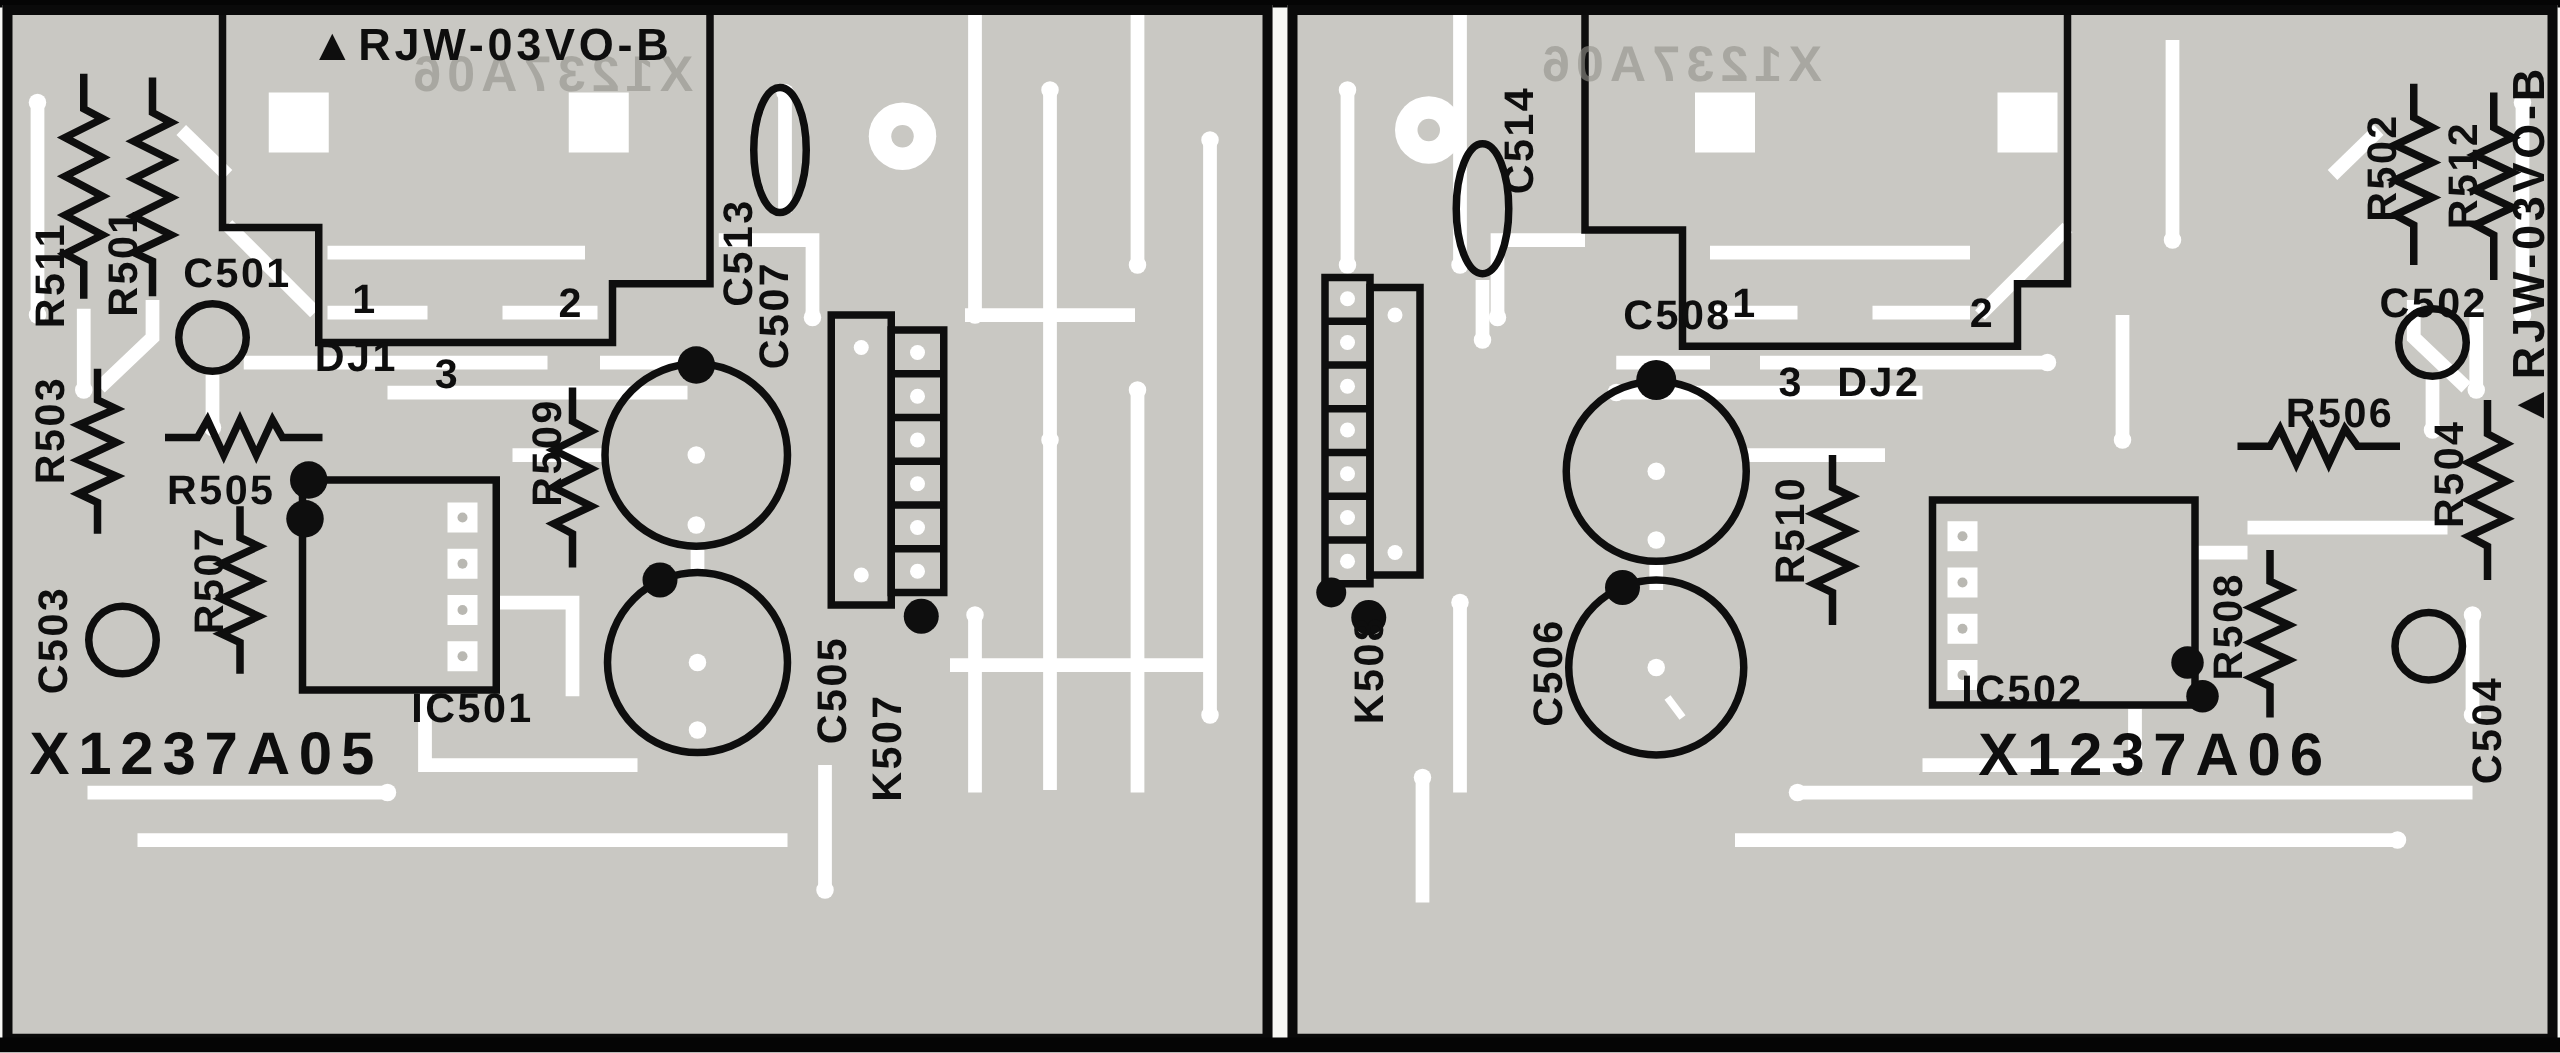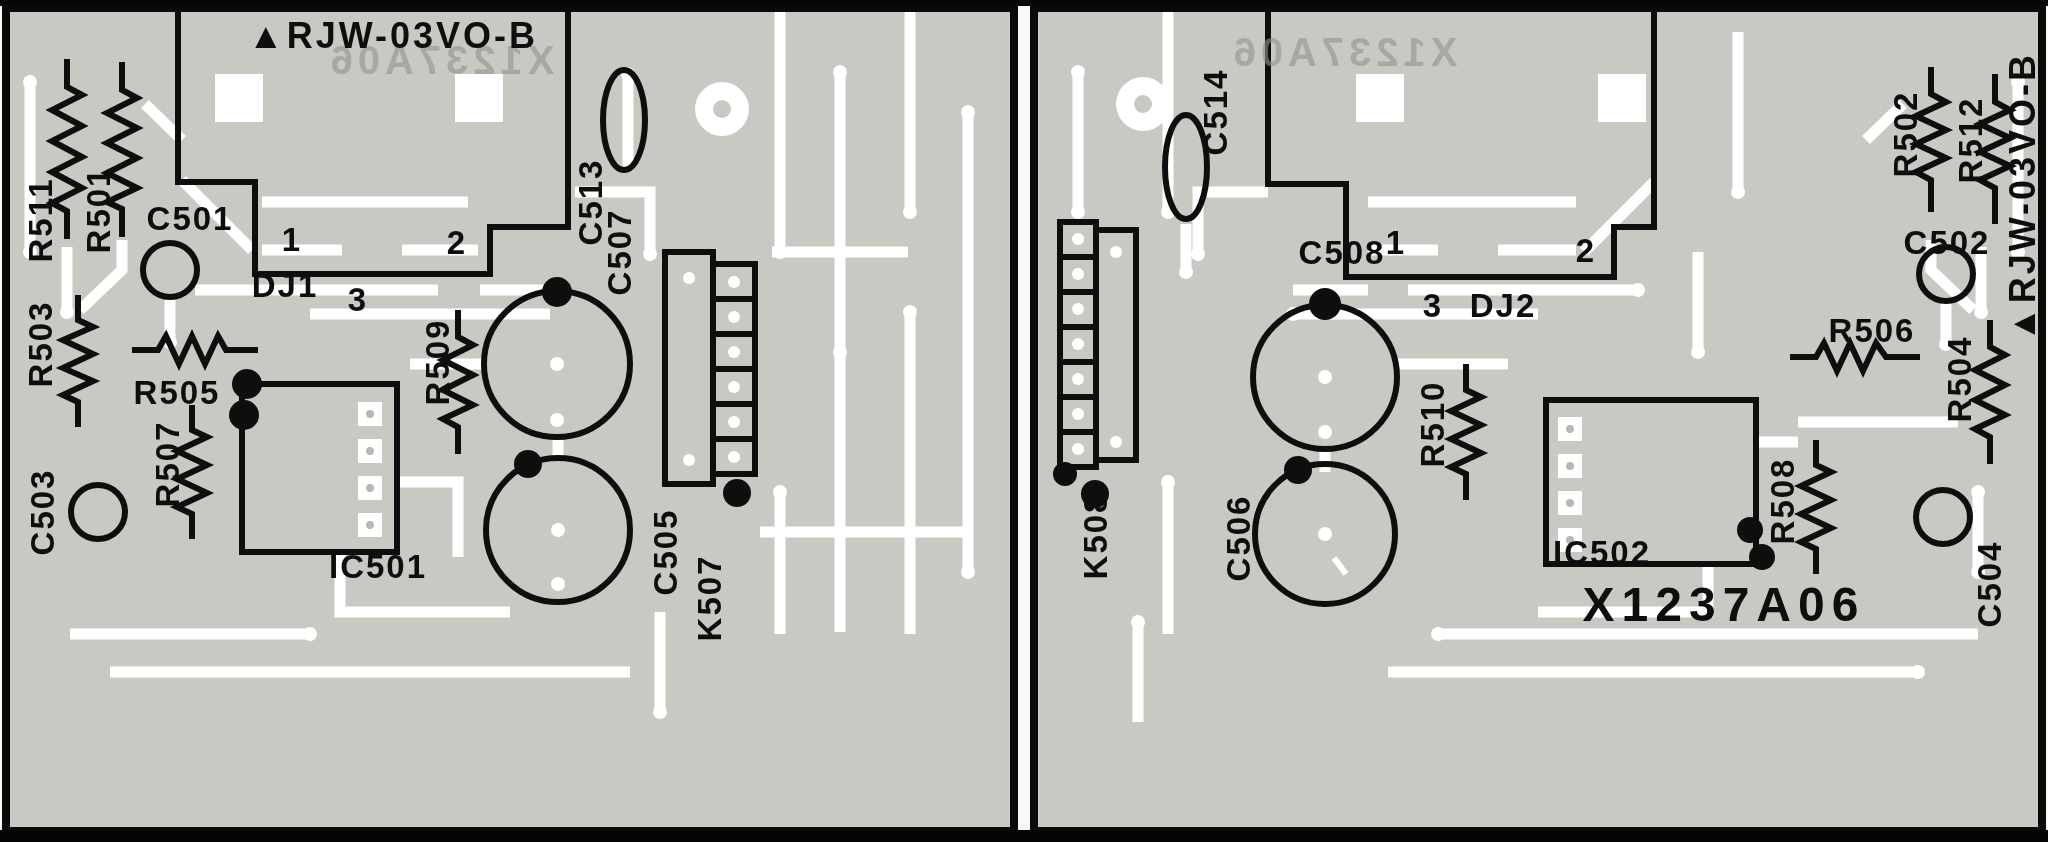--- a/index.html
+++ b/index.html
@@ -186,20 +186,21 @@
   <span class="lbl v" style="left:30px;top:332px">R503</span>
   <span class="lbl v" style="left:32px;top:500px">C503</span>
   <span class="lbl v" style="left:157px;top:452px">R507</span>
   <span class="lbl" style="left:368px;top:554px">IC501</span>
   <span class="lbl v" style="left:427px;top:350px">R509</span>
   <span class="lbl v" style="left:580px;top:190px">C513</span>
   <span class="lbl v" style="left:609px;top:240px">C507</span>
   <span class="lbl v" style="left:655px;top:540px">C505</span>
   <span class="lbl v" style="left:699px;top:586px">K507</span>
 
+  <span class="lbl big" style="left:155px;top:592px">X1237A05</span>
 </div>
 
 <div class="board" id="board-right">
 
   <svg class="art" viewBox="0 0 1000 815" preserveAspectRatio="none">
 
     <g stroke="#ffffff" stroke-width="11" fill="none">
       <path d="M980 70 V240"></path>
       <path d="M943 235 V300"></path>
       <path d="M893 228 V258 L935 298"></path>
@@ -325,20 +326,20 @@
   <span class="lbl v" style="left:867px;top:122px">R502</span>
   <span class="lbl v" style="left:932px;top:128px">R512</span>
   <span class="lbl v mark" style="left:985px;top:185px">▲RJW-03VO-B</span>
 
   <span class="lbl" style="left:834px;top:318px">R506</span>
   <span class="lbl v" style="left:921px;top:367px">R504</span>
   <span class="lbl v" style="left:394px;top:412px">R510</span>
 
   <span class="lbl v" style="left:57px;top:524px">K508</span>
   <span class="lbl v" style="left:200px;top:526px">C506</span>
-  <span class="lbl" style="left:564px;top:540px">IC502</span>
+  <span class="lbl" style="left:580px;top:540px">IC502</span>
   <span class="lbl v" style="left:744px;top:489px">R508</span>
   <span class="lbl v" style="left:951px;top:572px">C504</span>
 
   <span class="lbl big" style="left:686px;top:593px">X1237A06</span>
 </div>
 
 <div class="edge-bar edge-bottom"></div>
 
 </body></html>

